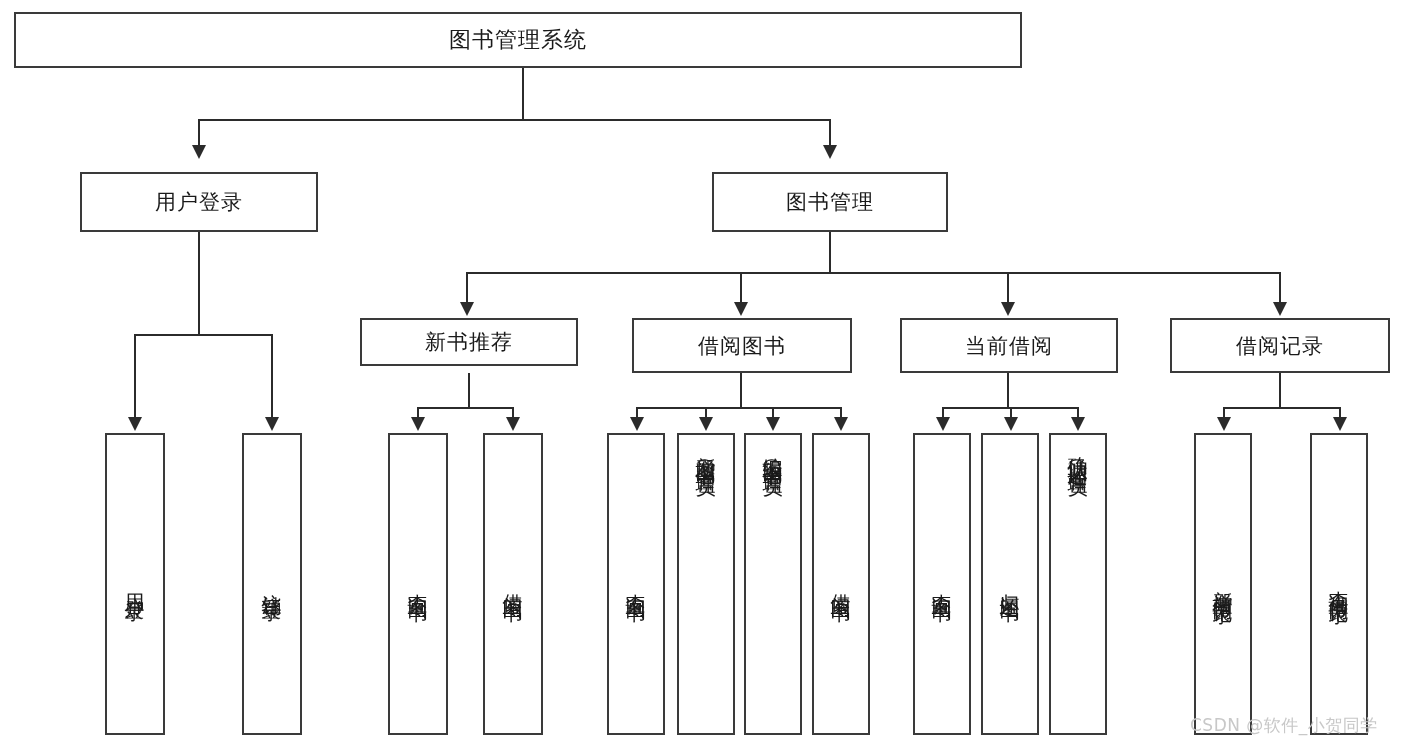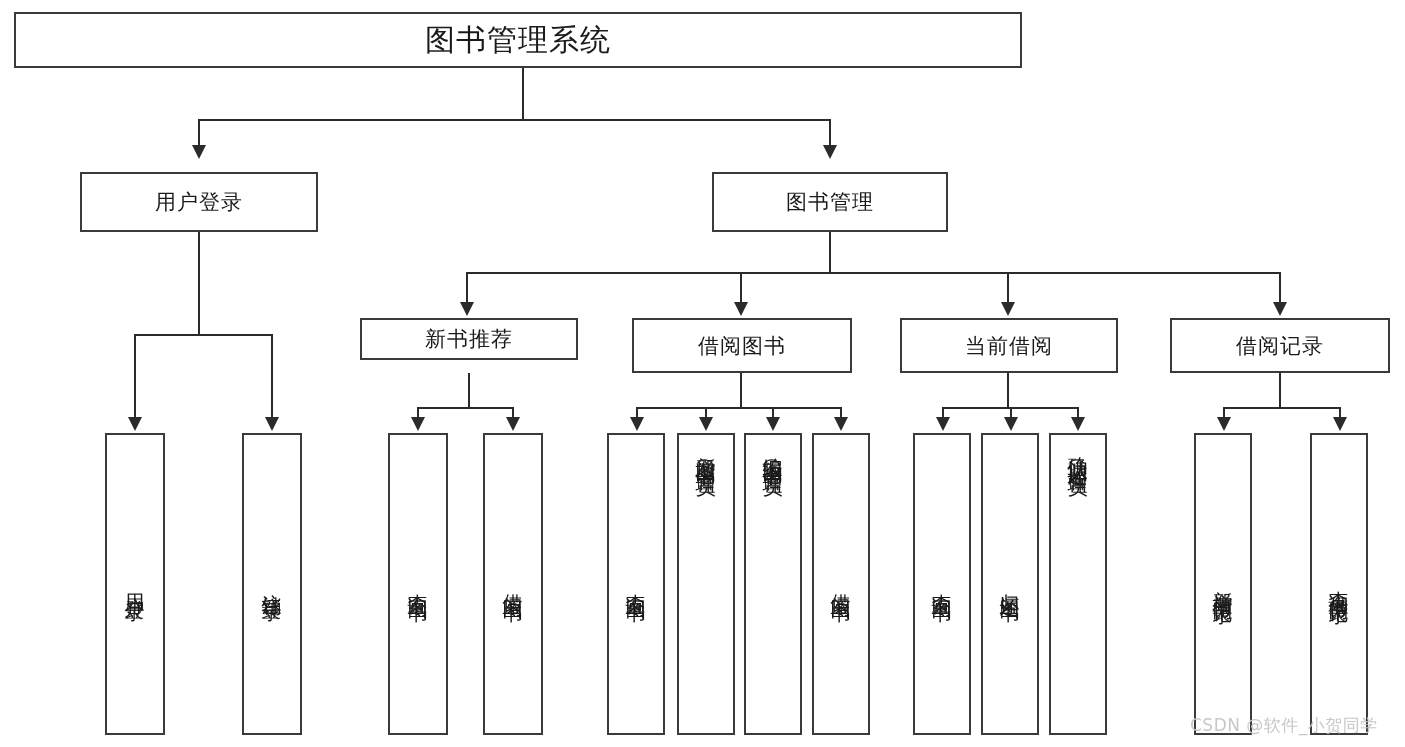--- a/index.html
+++ b/index.html
@@ -25,21 +25,21 @@
     color: #1a1a1a;
   }
   .node-h {
     display: flex;
     align-items: center;
     justify-content: center;
     font-size: 21px;
     letter-spacing: 1px;
   }
   .node-root {
-    font-size: 30px;
+    font-size: 22px;
   }
   .node-v {
     display: flex;
     justify-content: center;
     font-size: 20px;
   }
   .vtext {
     writing-mode: vertical-rl;
     text-orientation: upright;
     letter-spacing: 3px;
@@ -105,21 +105,21 @@
 
   <div class="edge edge-v" style="left:466px; top:272px; width:2px; height:32px;"></div>
   <div class="arrow" style="left:460px; top:302px;"></div>
   <div class="edge edge-v" style="left:740px; top:272px; width:2px; height:32px;"></div>
   <div class="arrow" style="left:734px; top:302px;"></div>
   <div class="edge edge-v" style="left:1007px; top:272px; width:2px; height:32px;"></div>
   <div class="arrow" style="left:1001px; top:302px;"></div>
   <div class="edge edge-v" style="left:1279px; top:272px; width:2px; height:32px;"></div>
   <div class="arrow" style="left:1273px; top:302px;"></div>
 
-  <div class="node node-h" style="left:360px; top:318px; width:218px; height:42px;">
+  <div class="node node-h" style="left:360px; top:318px; width:218px; height:48px;">
     <span>新书推荐</span>
   </div>
   <div class="node node-h" style="left:632px; top:318px; width:220px; height:55px;">
     <span>借阅图书</span>
   </div>
   <div class="node node-h" style="left:1170px; top:318px; width:220px; height:55px;">
     <span>借阅记录</span>
   </div>
   <div class="node node-h" style="left:900px; top:318px; width:218px; height:55px;">
     <span>当前借阅</span>

